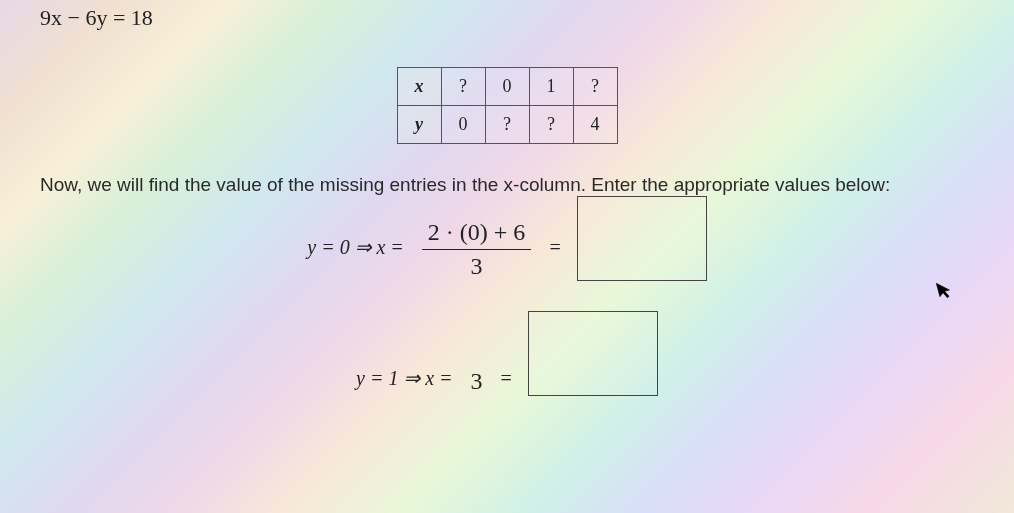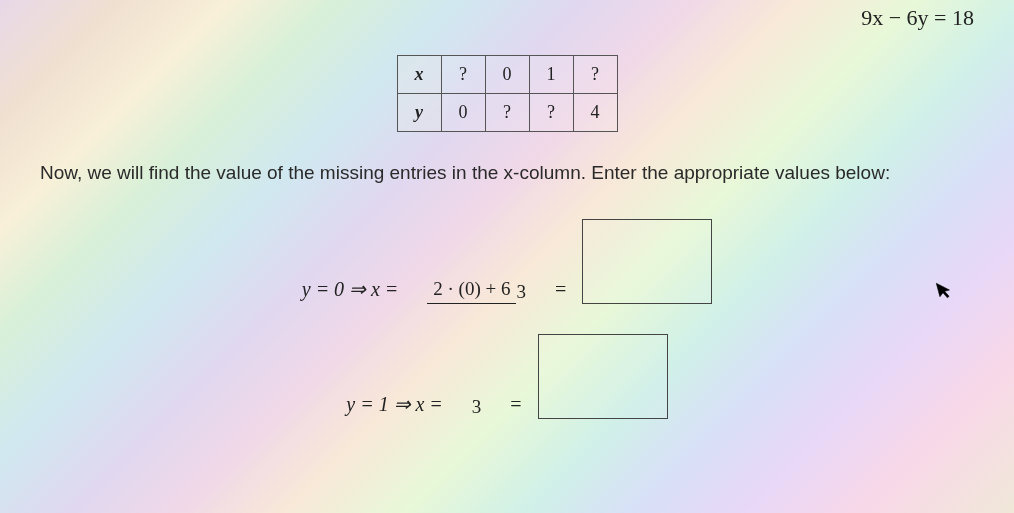--- a/index.html
+++ b/index.html
@@ -13,24 +13,24 @@
         #e8f8d8 60%, #d0f0e8 68%, #d8e0f8 75%, #e8d8f8 82%,
         #f8d8e8 90%, #f0e8d8 100%);
       color: #333;
       position: relative;
       overflow: hidden;
     }
     .content {
       padding: 5px 40px 20px 40px;
     }
     .equation-top {
-      text-align: right;
+      text-align: left;
       font-size: 22px;
       font-style: italic;
-      margin-bottom: 24px;
+      margin-bottom: 36px;
       color: #222;
     }
     .equation-top span { font-style: normal; }
     table.xy-table {
       margin: 0 auto 30px auto;
       border-collapse: collapse;
       background: rgba(255,255,255,0.1);
     }
     table.xy-table td {
       border: 1px solid #555;
@@ -42,45 +42,44 @@
     }
     table.xy-table td.header {
       font-style: italic;
       font-weight: bold;
       background: rgba(230,230,230,0.3);
     }
     .instruction {
       font-family: Arial, Helvetica, sans-serif;
       font-size: 19px;
       color: #2a2a2a;
-      margin-bottom: 35px;
     }
     .work-row {
       display: flex;
       align-items: flex-end;
       justify-content: center;
       margin-bottom: 30px;
       gap: 8px;
     }
     .work-label {
       font-size: 20px;
       font-style: italic;
       color: #222;
       white-space: nowrap;
     }
     .work-label .num { font-style: normal; }
     .frac {
       display: inline-flex;
-      flex-direction: row;
+      flex-direction: column;
       align-items: center;
       vertical-align: middle;
       font-style: normal;
-      font-size: 19px;
+      font-size: 24px;
       line-height: 1.2;
-      margin: 0 24px;
+      margin: 0 13px;
     }
     .frac .fnum { padding: 0 6px 2px 6px; border-bottom: 1.5px solid #222; }
     .frac .fden { padding-top: 2px; }
     .answer-box {
       width: 130px;
       height: 85px;
       border: 1px solid #444;
       background: rgba(255,255,255,0.05);
       margin-left: 8px;
       font-size: 20px;

